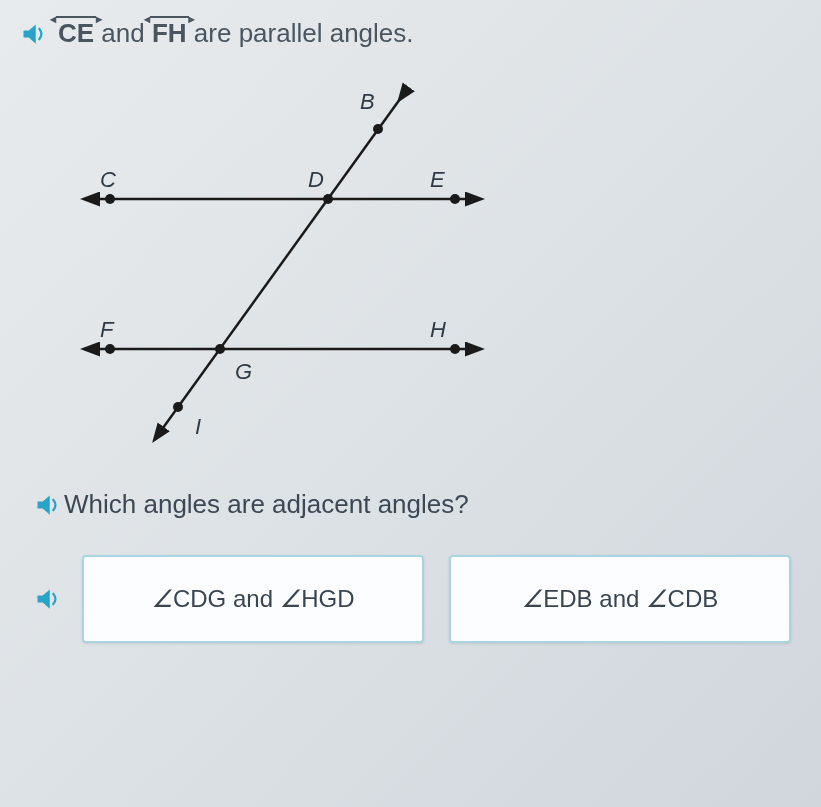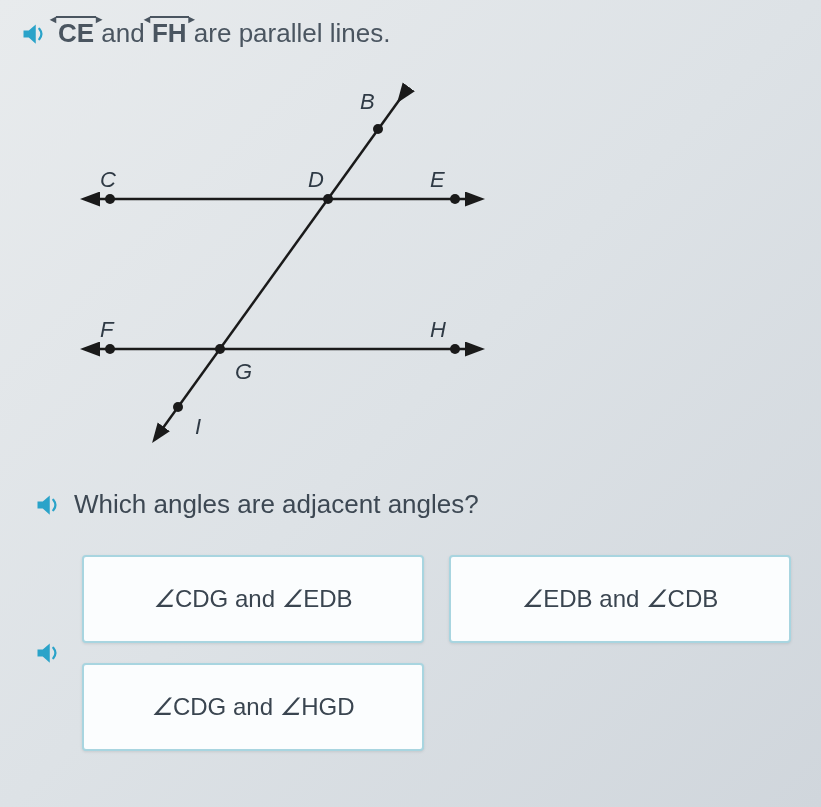--- a/index.html
+++ b/index.html
@@ -52,21 +52,21 @@
     }
     .diagram-container {
       margin: 30px 0 30px 40px;
       position: relative;
       width: 450px;
       height: 380px;
     }
     .question-row {
       display: flex;
       align-items: center;
-      gap: 12px;
+      gap: 2px;
       margin: 15px 0 35px 14px;
     }
     .question-text {
       font-size: 26px;
       color: #3d4853;
     }
     .answers-row {
       display: flex;
       align-items: center;
       gap: 20px;
@@ -113,21 +113,21 @@
   </span>
   <span class="prompt-text">
     <span class="line-name">
       <span class="overline"></span>
       <span class="arrow-l">◂</span><span class="arrow-r">▸</span>
       <span>CE</span>
     </span><span> and </span><span class="line-name">
       <span class="overline"></span>
       <span class="arrow-l">◂</span><span class="arrow-r">▸</span>
       <span>FH</span>
-    </span><span> are parallel lines.</span>
+    </span><span> are parallel angles.</span>
   </span>
 </div>
 
 <div class="diagram-container">
   <svg viewBox="0 0 450 380" width="450" height="380">
     <defs>
       <marker id="arrowR" markerWidth="10" markerHeight="10" refX="6" refY="3" orient="auto">
         <path d="M0,0 L8,3 L0,6 Z" fill="#1a1a1a"></path>
       </marker>
       <marker id="arrowL" markerWidth="10" markerHeight="10" refX="2" refY="3" orient="auto">
@@ -173,22 +173,19 @@
 
 <div class="answers-row">
   <span class="speaker-icon">
     <svg viewBox="0 0 32 32">
       <path d="M4 12 L10 12 L18 5 L18 27 L10 20 L4 20 Z" fill="#2aa3c9"></path>
       <path d="M22 10 Q27 16 22 22" stroke="#2aa3c9" stroke-width="2.5" fill="none" stroke-linecap="round"></path>
     </svg>
   </span>
   <div class="answers-grid">
     <button class="answer-btn">
-      <span class="angle-sym">∠</span><span>CDG</span><span> and </span><span class="angle-sym">∠</span><span>EDB</span>
+      <span class="angle-sym">∠</span><span>CDG</span><span> and </span><span class="angle-sym">∠</span><span>HGD</span>
     </button>
     <button class="answer-btn">
       <span class="angle-sym">∠</span><span>EDB</span><span> and </span><span class="angle-sym">∠</span><span>CDB</span>
-    </button>
-    <button class="answer-btn">
-      <span class="angle-sym">∠</span><span>CDG</span><span> and </span><span class="angle-sym">∠</span><span>HGD</span>
     </button>
   </div>
 </div>
 
 </body></html>

